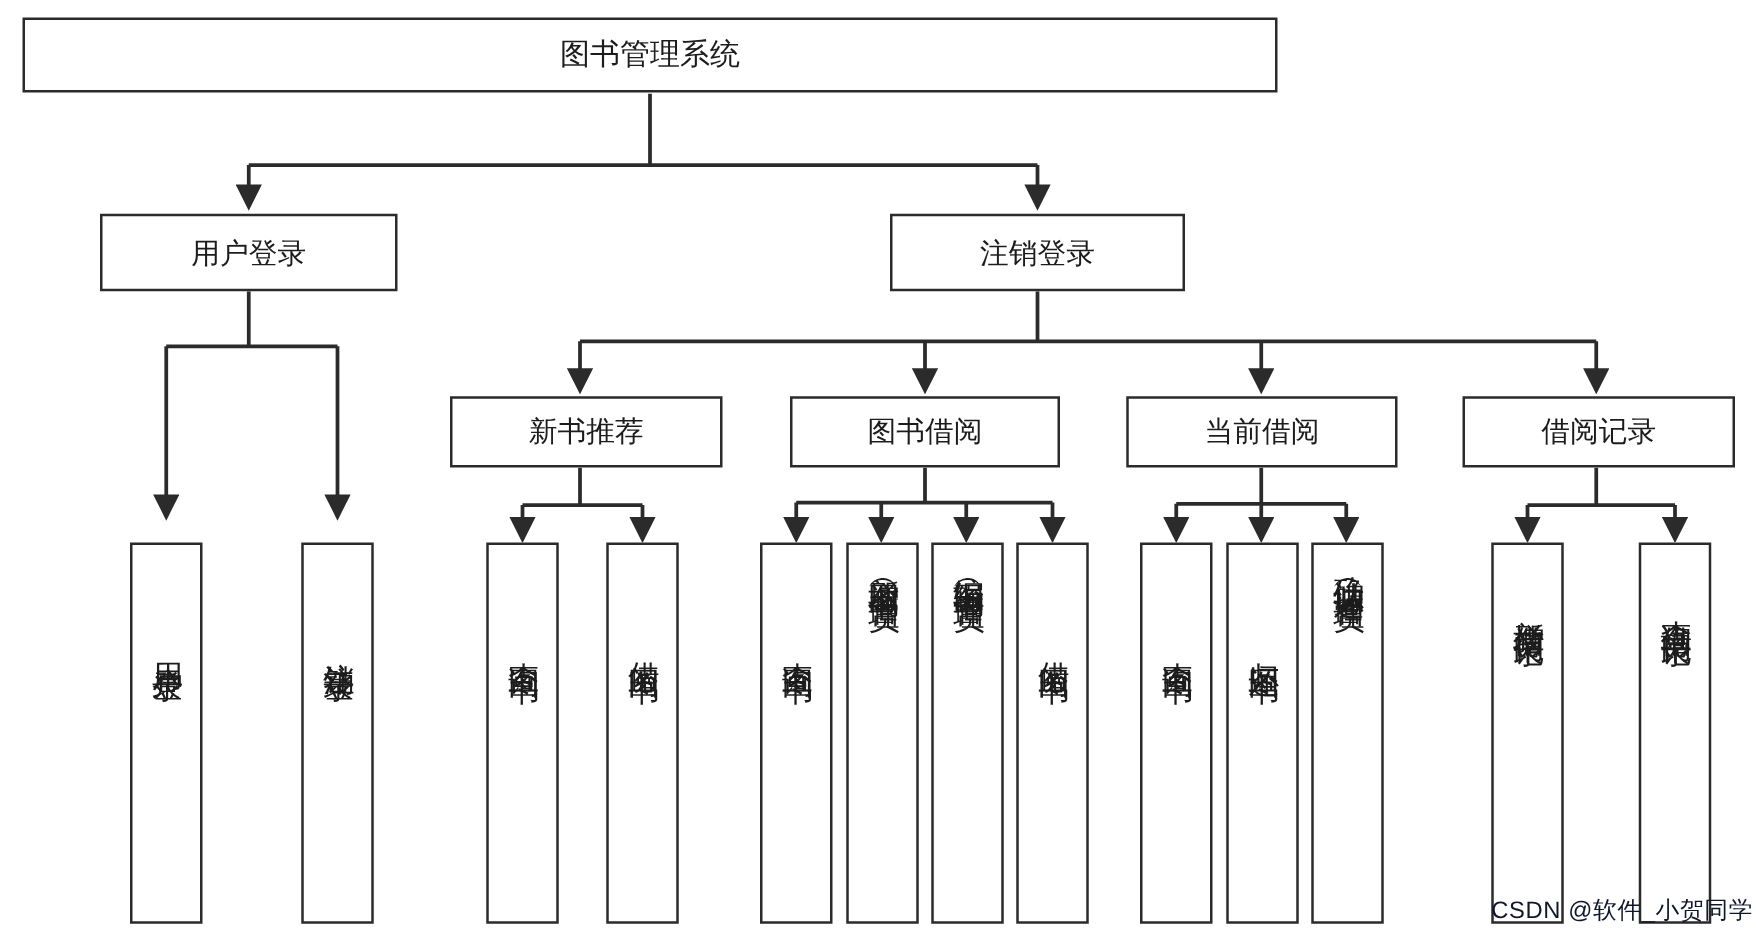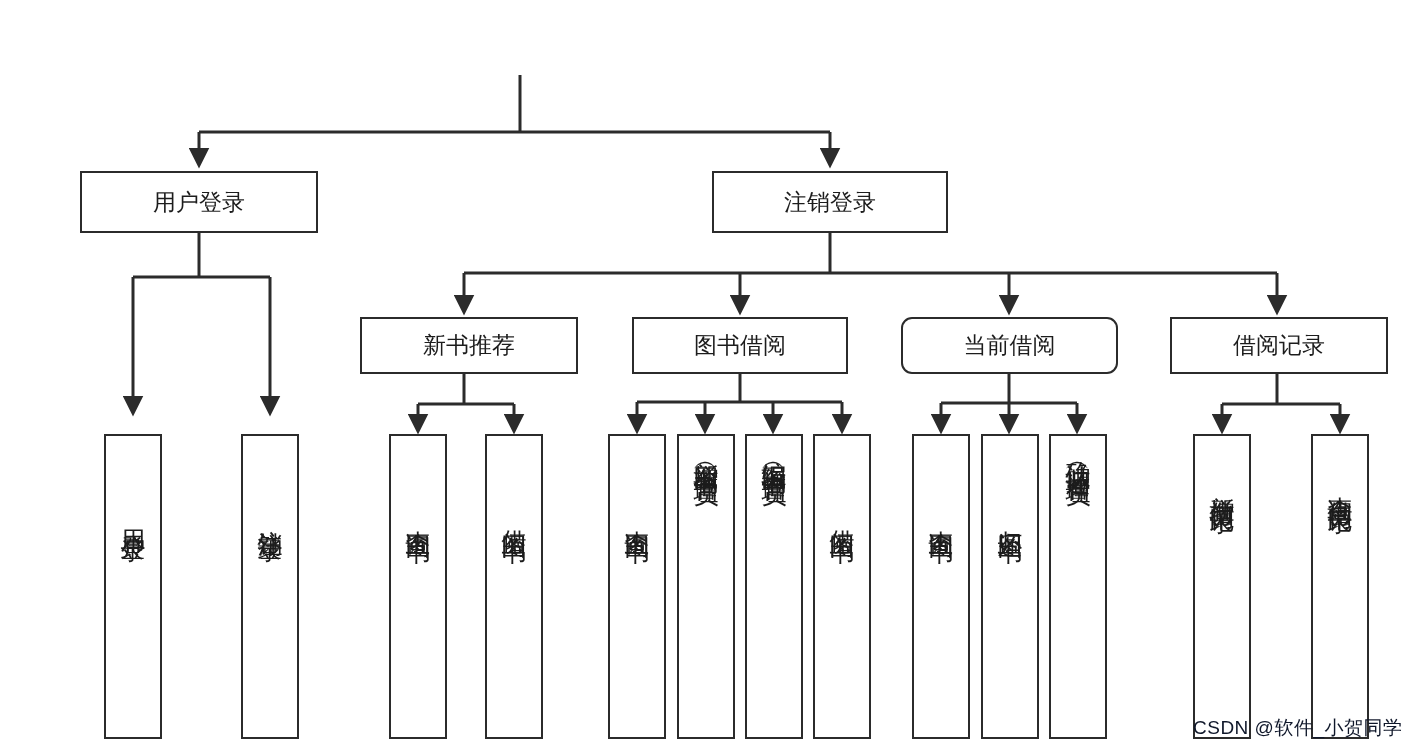--- a/index.html
+++ b/index.html
@@ -115,35 +115,38 @@
       <path d="M 1009 403 L 1009 424" marker-end="url(#arrow)"></path>
       <path d="M 1077 403 L 1077 424" marker-end="url(#arrow)"></path>
 
       <path d="M 1277 374 L 1277 404"></path>
       <path d="M 1222 404 L 1340 404"></path>
       <path d="M 1222 404 L 1222 424" marker-end="url(#arrow)"></path>
       <path d="M 1340 404 L 1340 424" marker-end="url(#arrow)"></path>
     </g>
   </svg>
 
+  <div class="node horiz root" style="left:18px; top:14px; width:1004px; height:60px;">
+    <span class="label">图书管理系统</span>
+  </div>
 
   <div class="node horiz" style="left:80px; top:171px; width:238px; height:62px;">
     <span class="label">用户登录</span>
   </div>
   <div class="node horiz" style="left:712px; top:171px; width:236px; height:62px;">
     <span class="label">注销登录</span>
   </div>
 
   <div class="node horiz" style="left:632px; top:317px; width:216px; height:57px;">
     <span class="label">图书借阅</span>
   </div>
   <div class="node horiz" style="left:360px; top:317px; width:218px; height:57px;">
     <span class="label">新书推荐</span>
   </div>
-  <div class="node horiz" style="left:901px; top:317px; width:217px; height:57px;border-radius:11px;">
+  <div class="node horiz" style="left:901px; top:317px; width:217px; height:57px;">
     <span class="label">当前借阅</span>
   </div>
   <div class="node horiz" style="left:1170px; top:317px; width:218px; height:57px;">
     <span class="label">借阅记录</span>
   </div>
 
   <div class="node vert" style="left:104px; top:434px; width:58px; height:305px; padding-top:74px;">
     <span class="label">用户登录</span>
   </div>
   <div class="node vert" style="left:241px; top:434px; width:58px; height:305px; padding-top:74px;">

